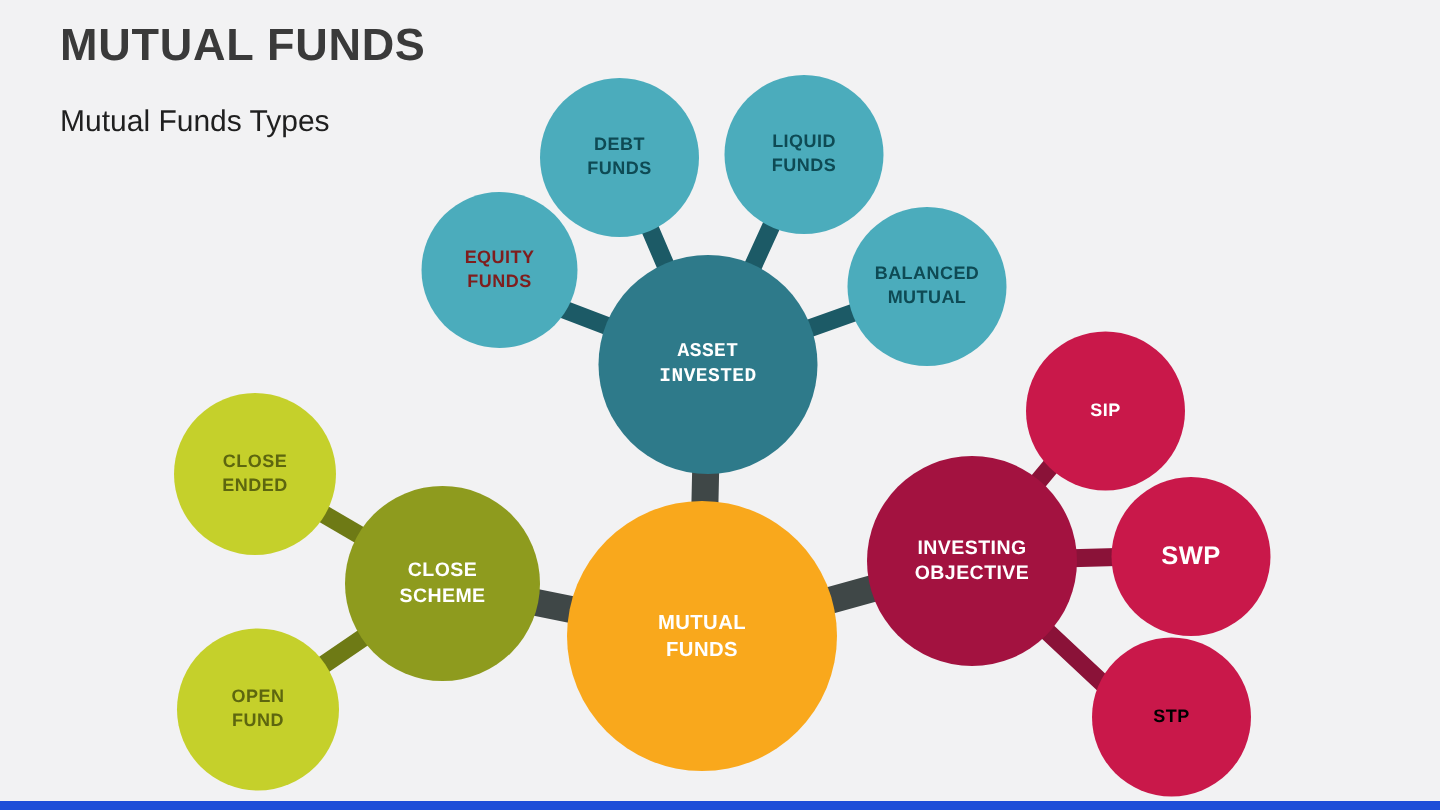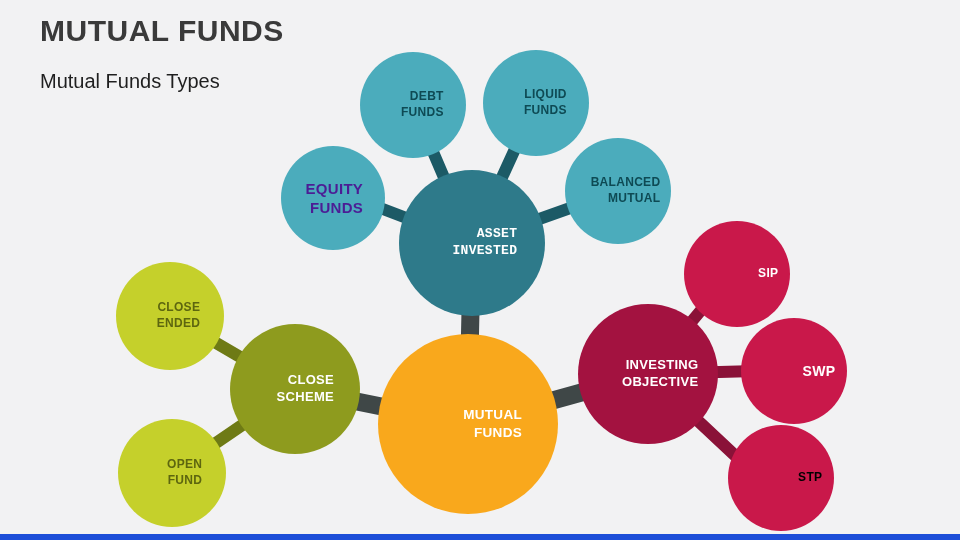--- a/index.html
+++ b/index.html
@@ -24,50 +24,50 @@
     position:absolute;left:40px;top:70px;
     font-size:20px;font-weight:400;color:#1f1f1f;
   }
   svg.connectors{
     position:absolute;left:0;top:0;width:960px;height:540px;
   }
   .node{
     position:absolute;
     border-radius:50%;
     display:flex;align-items:center;justify-content:center;
-    text-align:right;
+    text-align:center;
     font-weight:bold;
     letter-spacing:0.3px;
     line-height:1.3;
   }
   .node span{display:block;width:78%;margin:0 auto;}
   
   .n-mutual   {left:378px;top:334px;width:180px;height:180px;background:#f9a81c;color:#ffffff;font-size:13.5px;}
   .n-mutual span{width:60%;}
   
   .n-asset    {left:399px;top:170px;width:146px;height:146px;background:#2e7a8a;color:#ffffff;font-size:13px;}
   .n-asset span{width:62%;font-family:Liberation Mono, monospace;}
   .n-fund     {left:230px;top:324px;width:130px;height:130px;background:#8e9b1e;color:#ffffff;font-size:13px;}
   .n-fund span{width:60%;}
   .n-invest   {left:578px;top:304px;width:140px;height:140px;background:#a31240;color:#ffffff;font-size:13px;}
   .n-invest span{width:72%;}
   
-  .n-equity   {left:281px;top:146px;width:104px;height:104px;background:#4bacbc;color:#4c1d95;font-size:15px;}
+  .n-equity   {left:281px;top:128px;width:104px;height:104px;background:#4bacbc;color:#7f1d1d;font-size:12px;}
   .n-debt     {left:360px;top:52px; width:106px;height:106px;background:#4bacbc;color:#0e4a54;font-size:12px;}
   .n-liquid   {left:483px;top:50px; width:106px;height:106px;background:#4bacbc;color:#0e4a54;font-size:12px;}
   .n-balanced {left:565px;top:138px;width:106px;height:106px;background:#4bacbc;color:#0e4a54;font-size:12px;}
   .n-equity span,.n-debt span,.n-liquid span{width:58%;}
   .n-balanced span{width:80%;}
   
   .n-close    {left:116px;top:262px;width:108px;height:108px;background:#c5d02b;color:#5d660f;font-size:12px;}
   .n-open     {left:118px;top:419px;width:108px;height:108px;background:#c5d02b;color:#5d660f;font-size:12px;}
   .n-close span,.n-open span{width:56%;}
   
   .n-sip      {left:684px;top:221px;width:106px;height:106px;background:#c9184a;color:#ffffff;font-size:12px;}
-  .n-swp      {left:741px;top:318px;width:106px;height:106px;background:#c9184a;color:#ffffff;font-size:14px;}
+  .n-swp      {left:741px;top:318px;width:106px;height:106px;background:#c9184a;color:#ffffff;font-size:17px;}
   .n-stp      {left:728px;top:425px;width:106px;height:106px;background:#c9184a;color:#000000;font-size:12px;}
 </style>
 </head>
 <body>
 
 <div class="stage">
 
   <h1 class="slide-title">MUTUAL FUNDS</h1>
   <div class="slide-subtitle">Mutual Funds Types</div>
 

